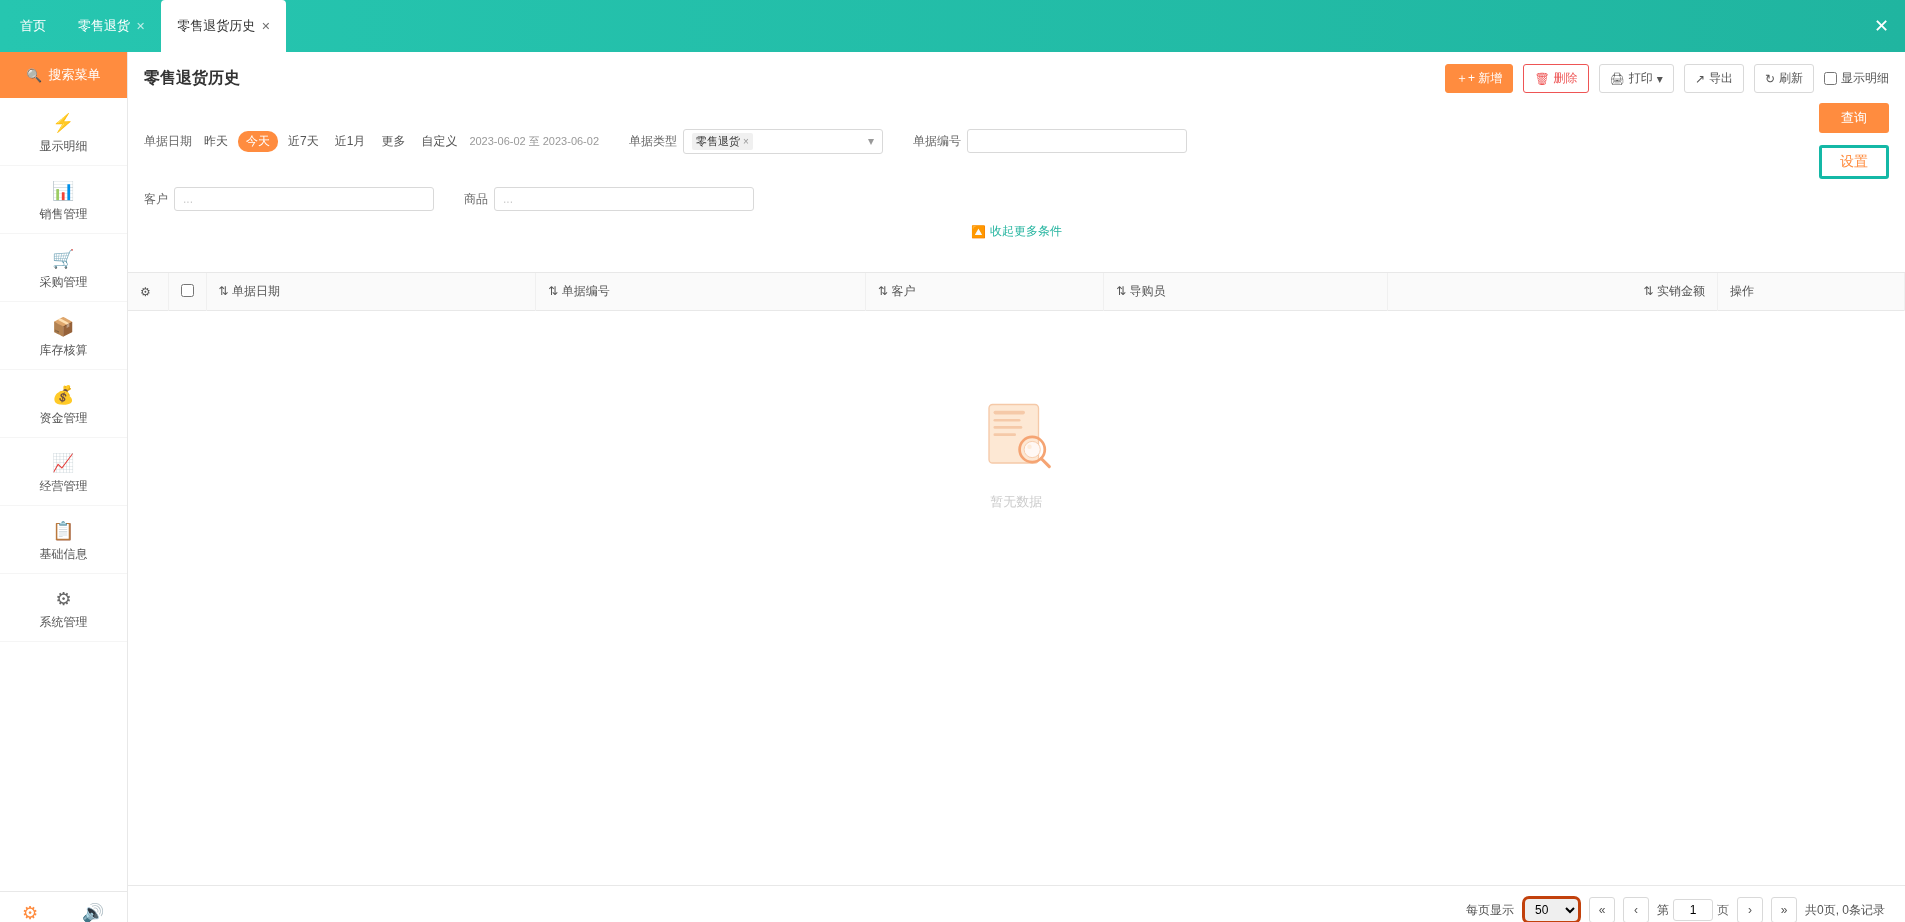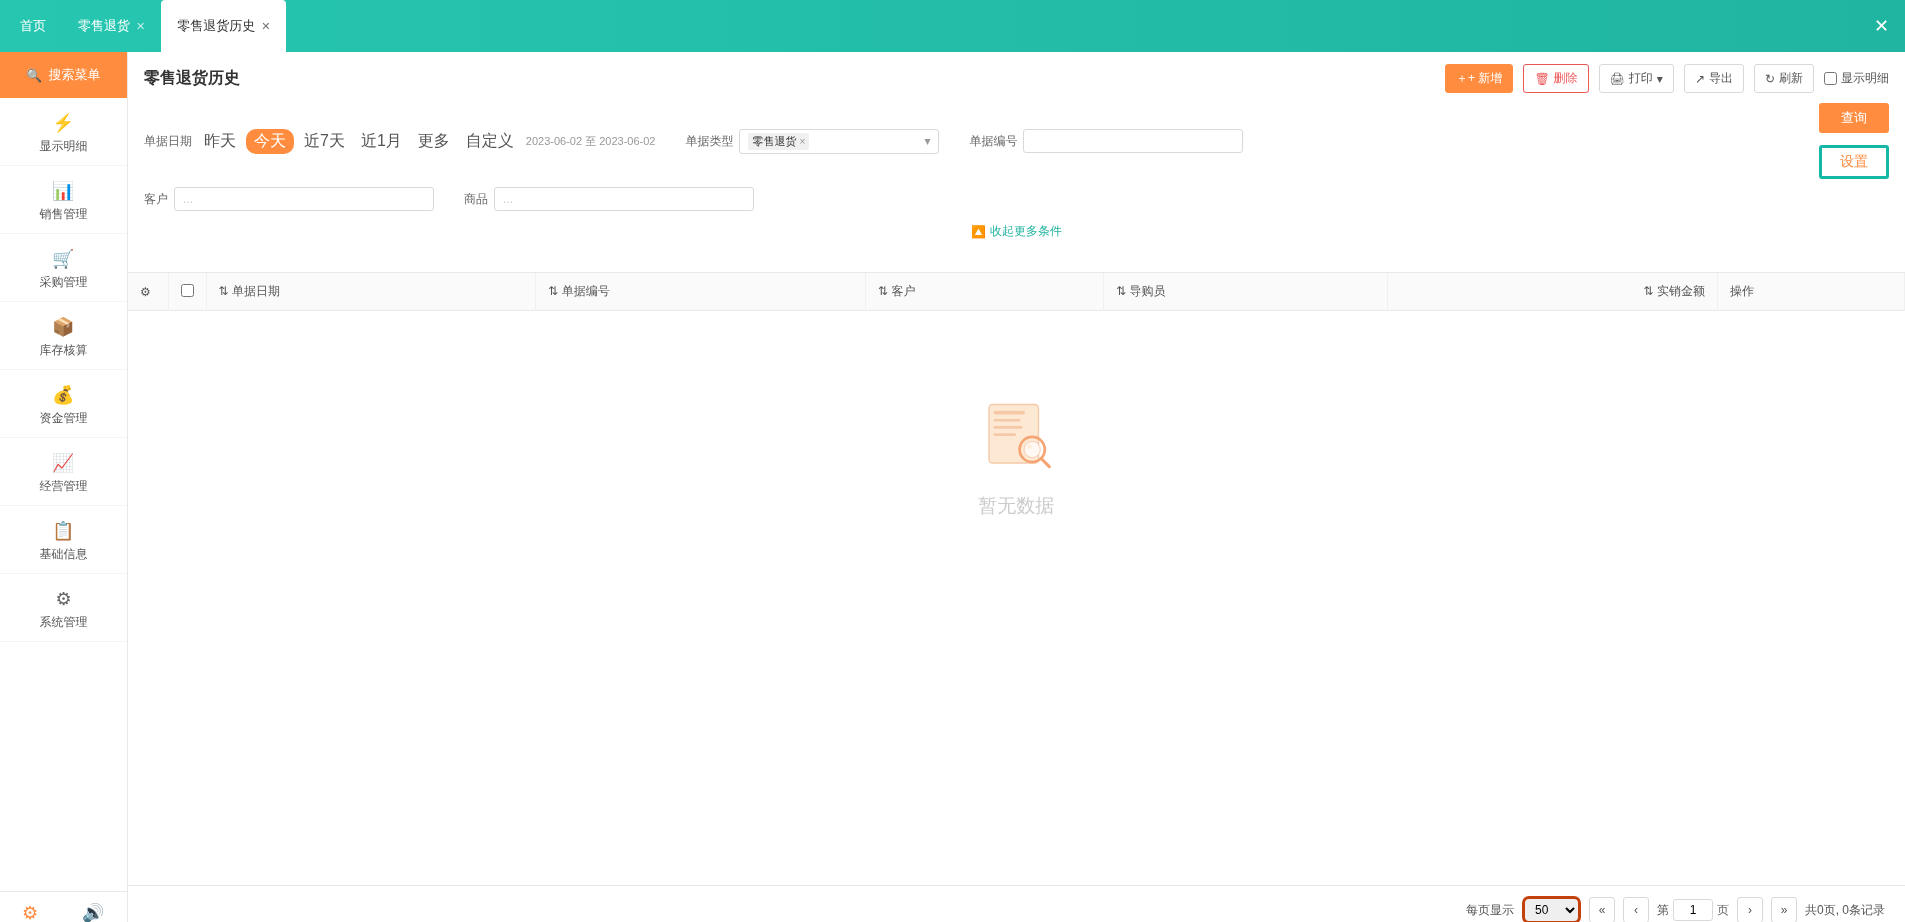--- a/index.html
+++ b/index.html
@@ -180,21 +180,21 @@
       white-space: nowrap;
     }
     .date-btns {
       display: flex;
       gap: 4px;
       align-items: center;
     }
     .date-btn {
       padding: 2px 6px;
       border-radius: 3px;
-      font-size: 16px;
+      font-size: 12px;
       color: #555;
       cursor: pointer;
       border: none;
       background: transparent;
     }
     .date-btn.active {
       background: #ff8c3f;
       color: #fff;
       border-radius: 10px;
       padding: 2px 8px;
@@ -322,21 +322,21 @@
       justify-content: center;
       padding: 80px 0 60px;
     }
     .empty-icon {
       width: 90px;
       height: 90px;
       margin-bottom: 12px;
     }
     .empty-text {
       color: #ccc;
-      font-size: 19px;
+      font-size: 13px;
     }
 
     
     .pagination-bar {
       background: #fff;
       border-top: 1px solid #e8e8e8;
       padding: 10px 20px;
       display: flex;
       align-items: center;
       justify-content: flex-end;

